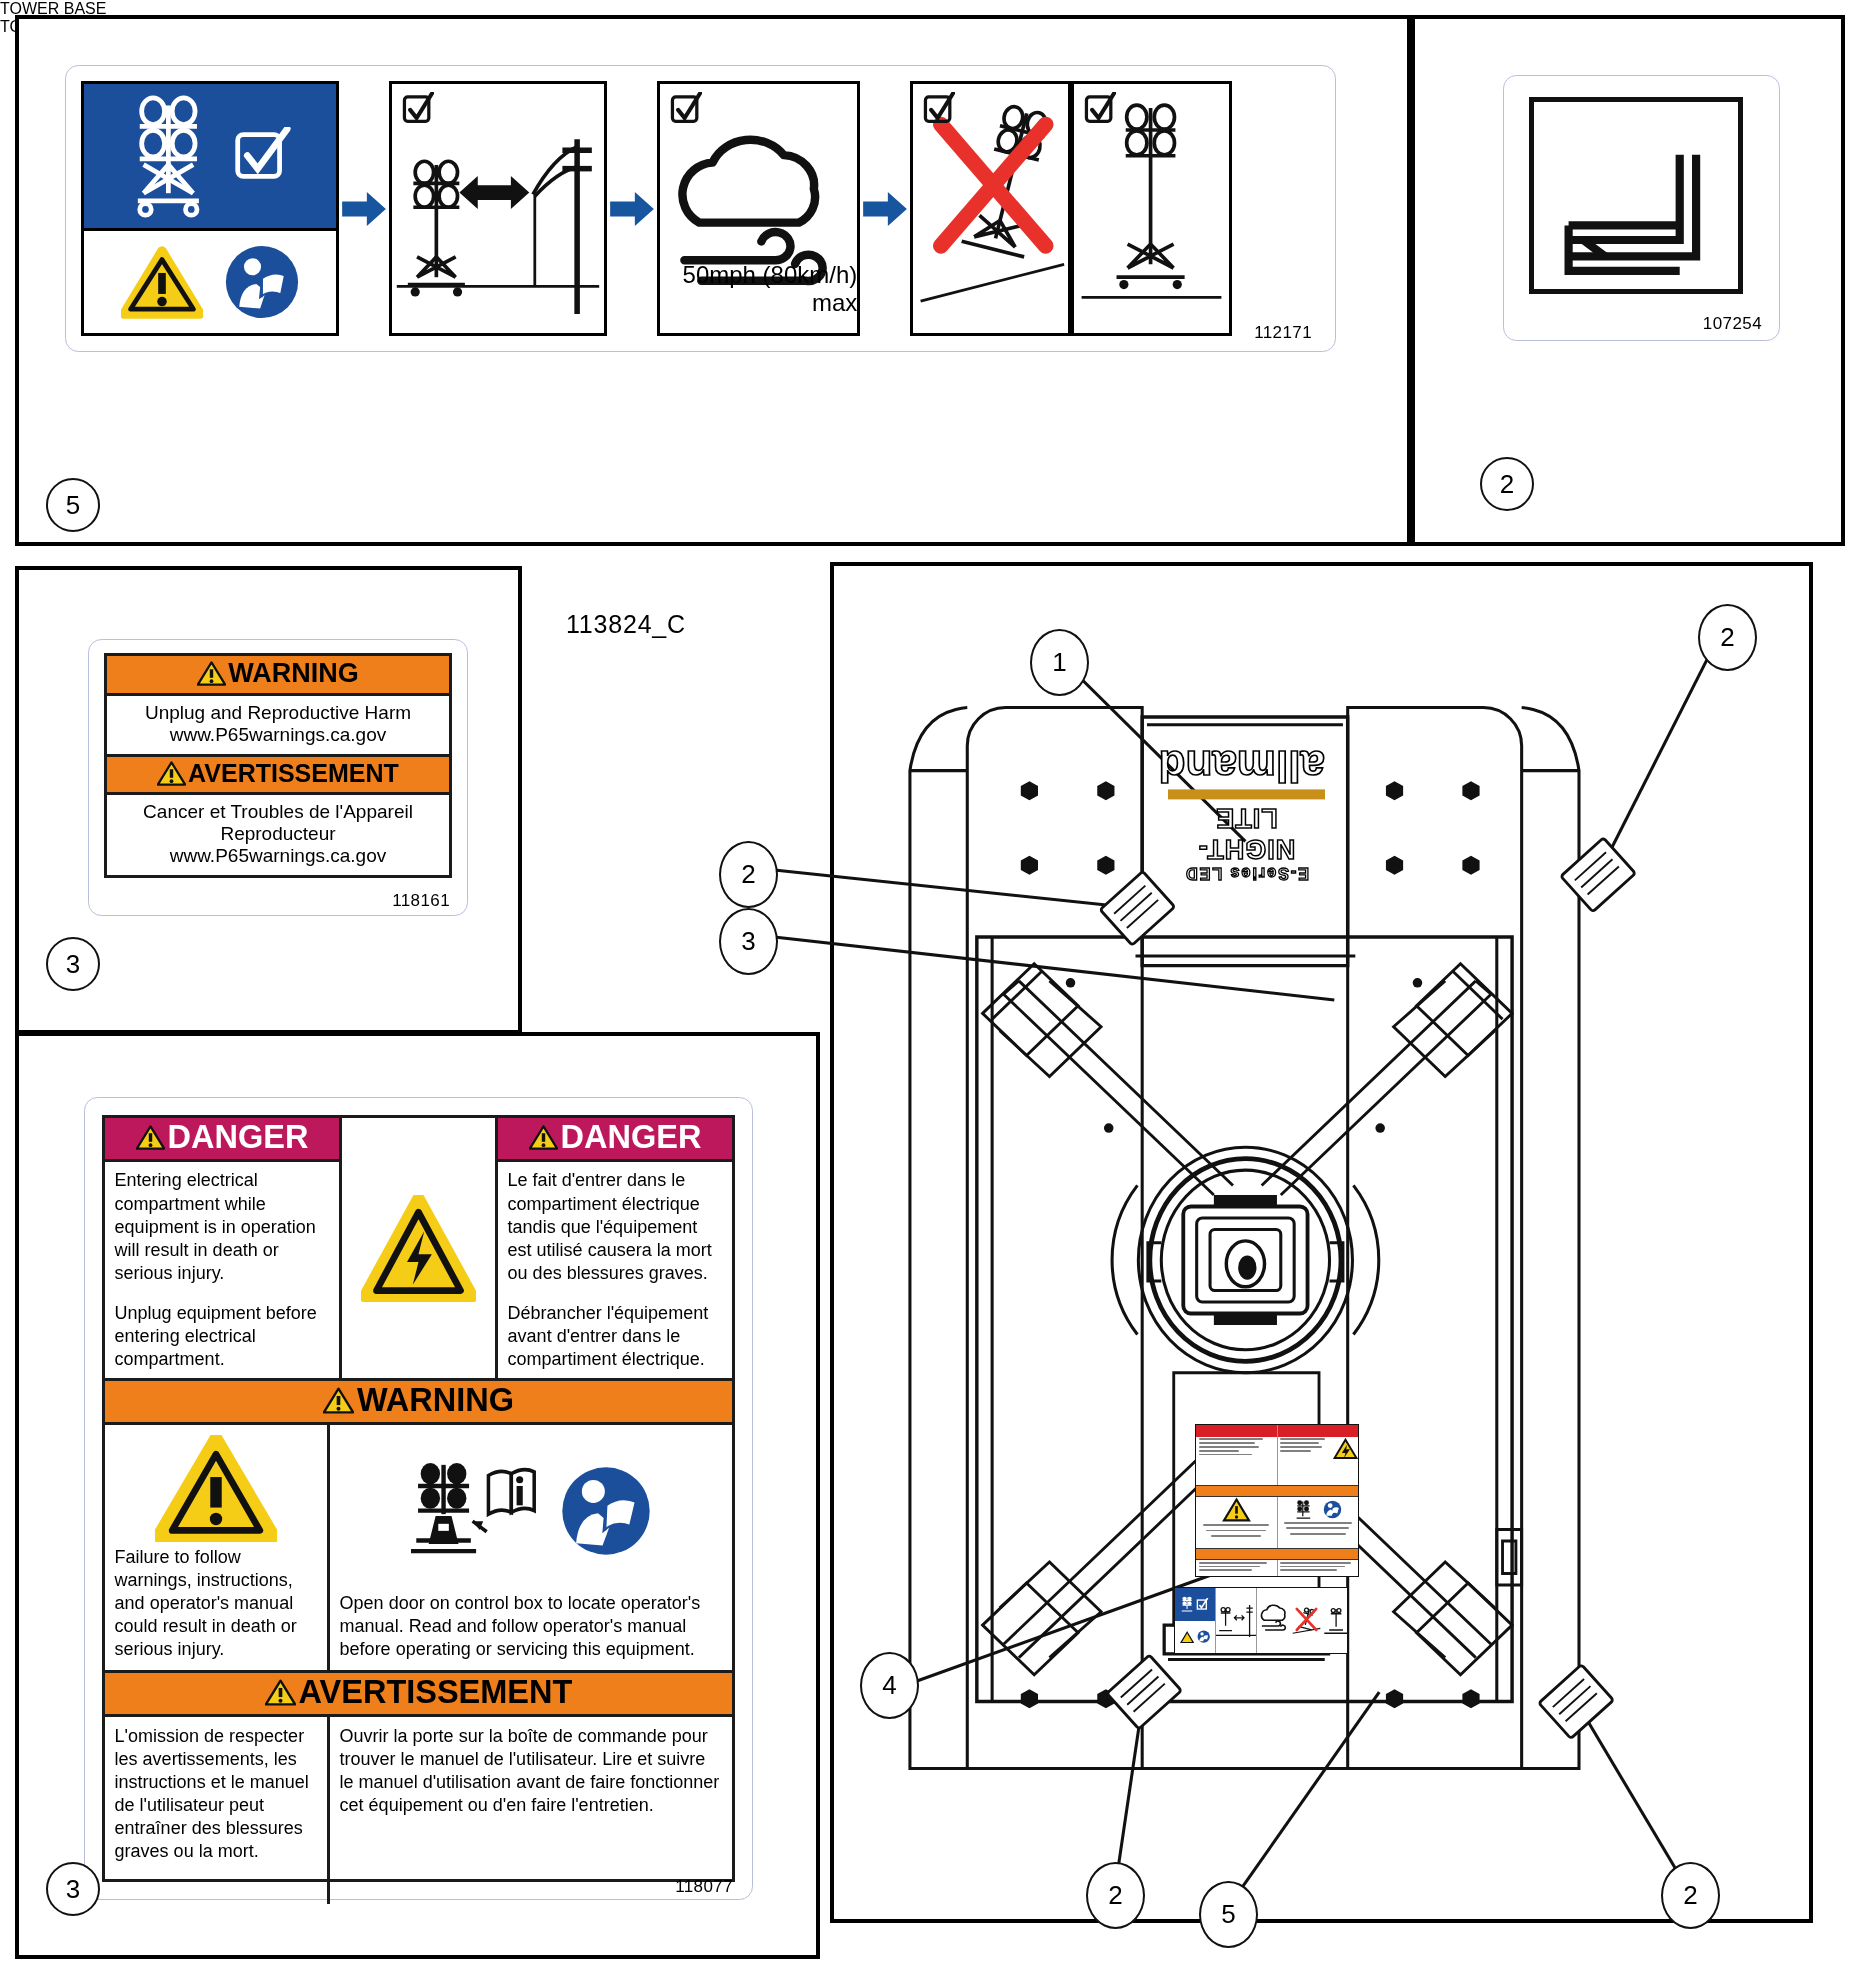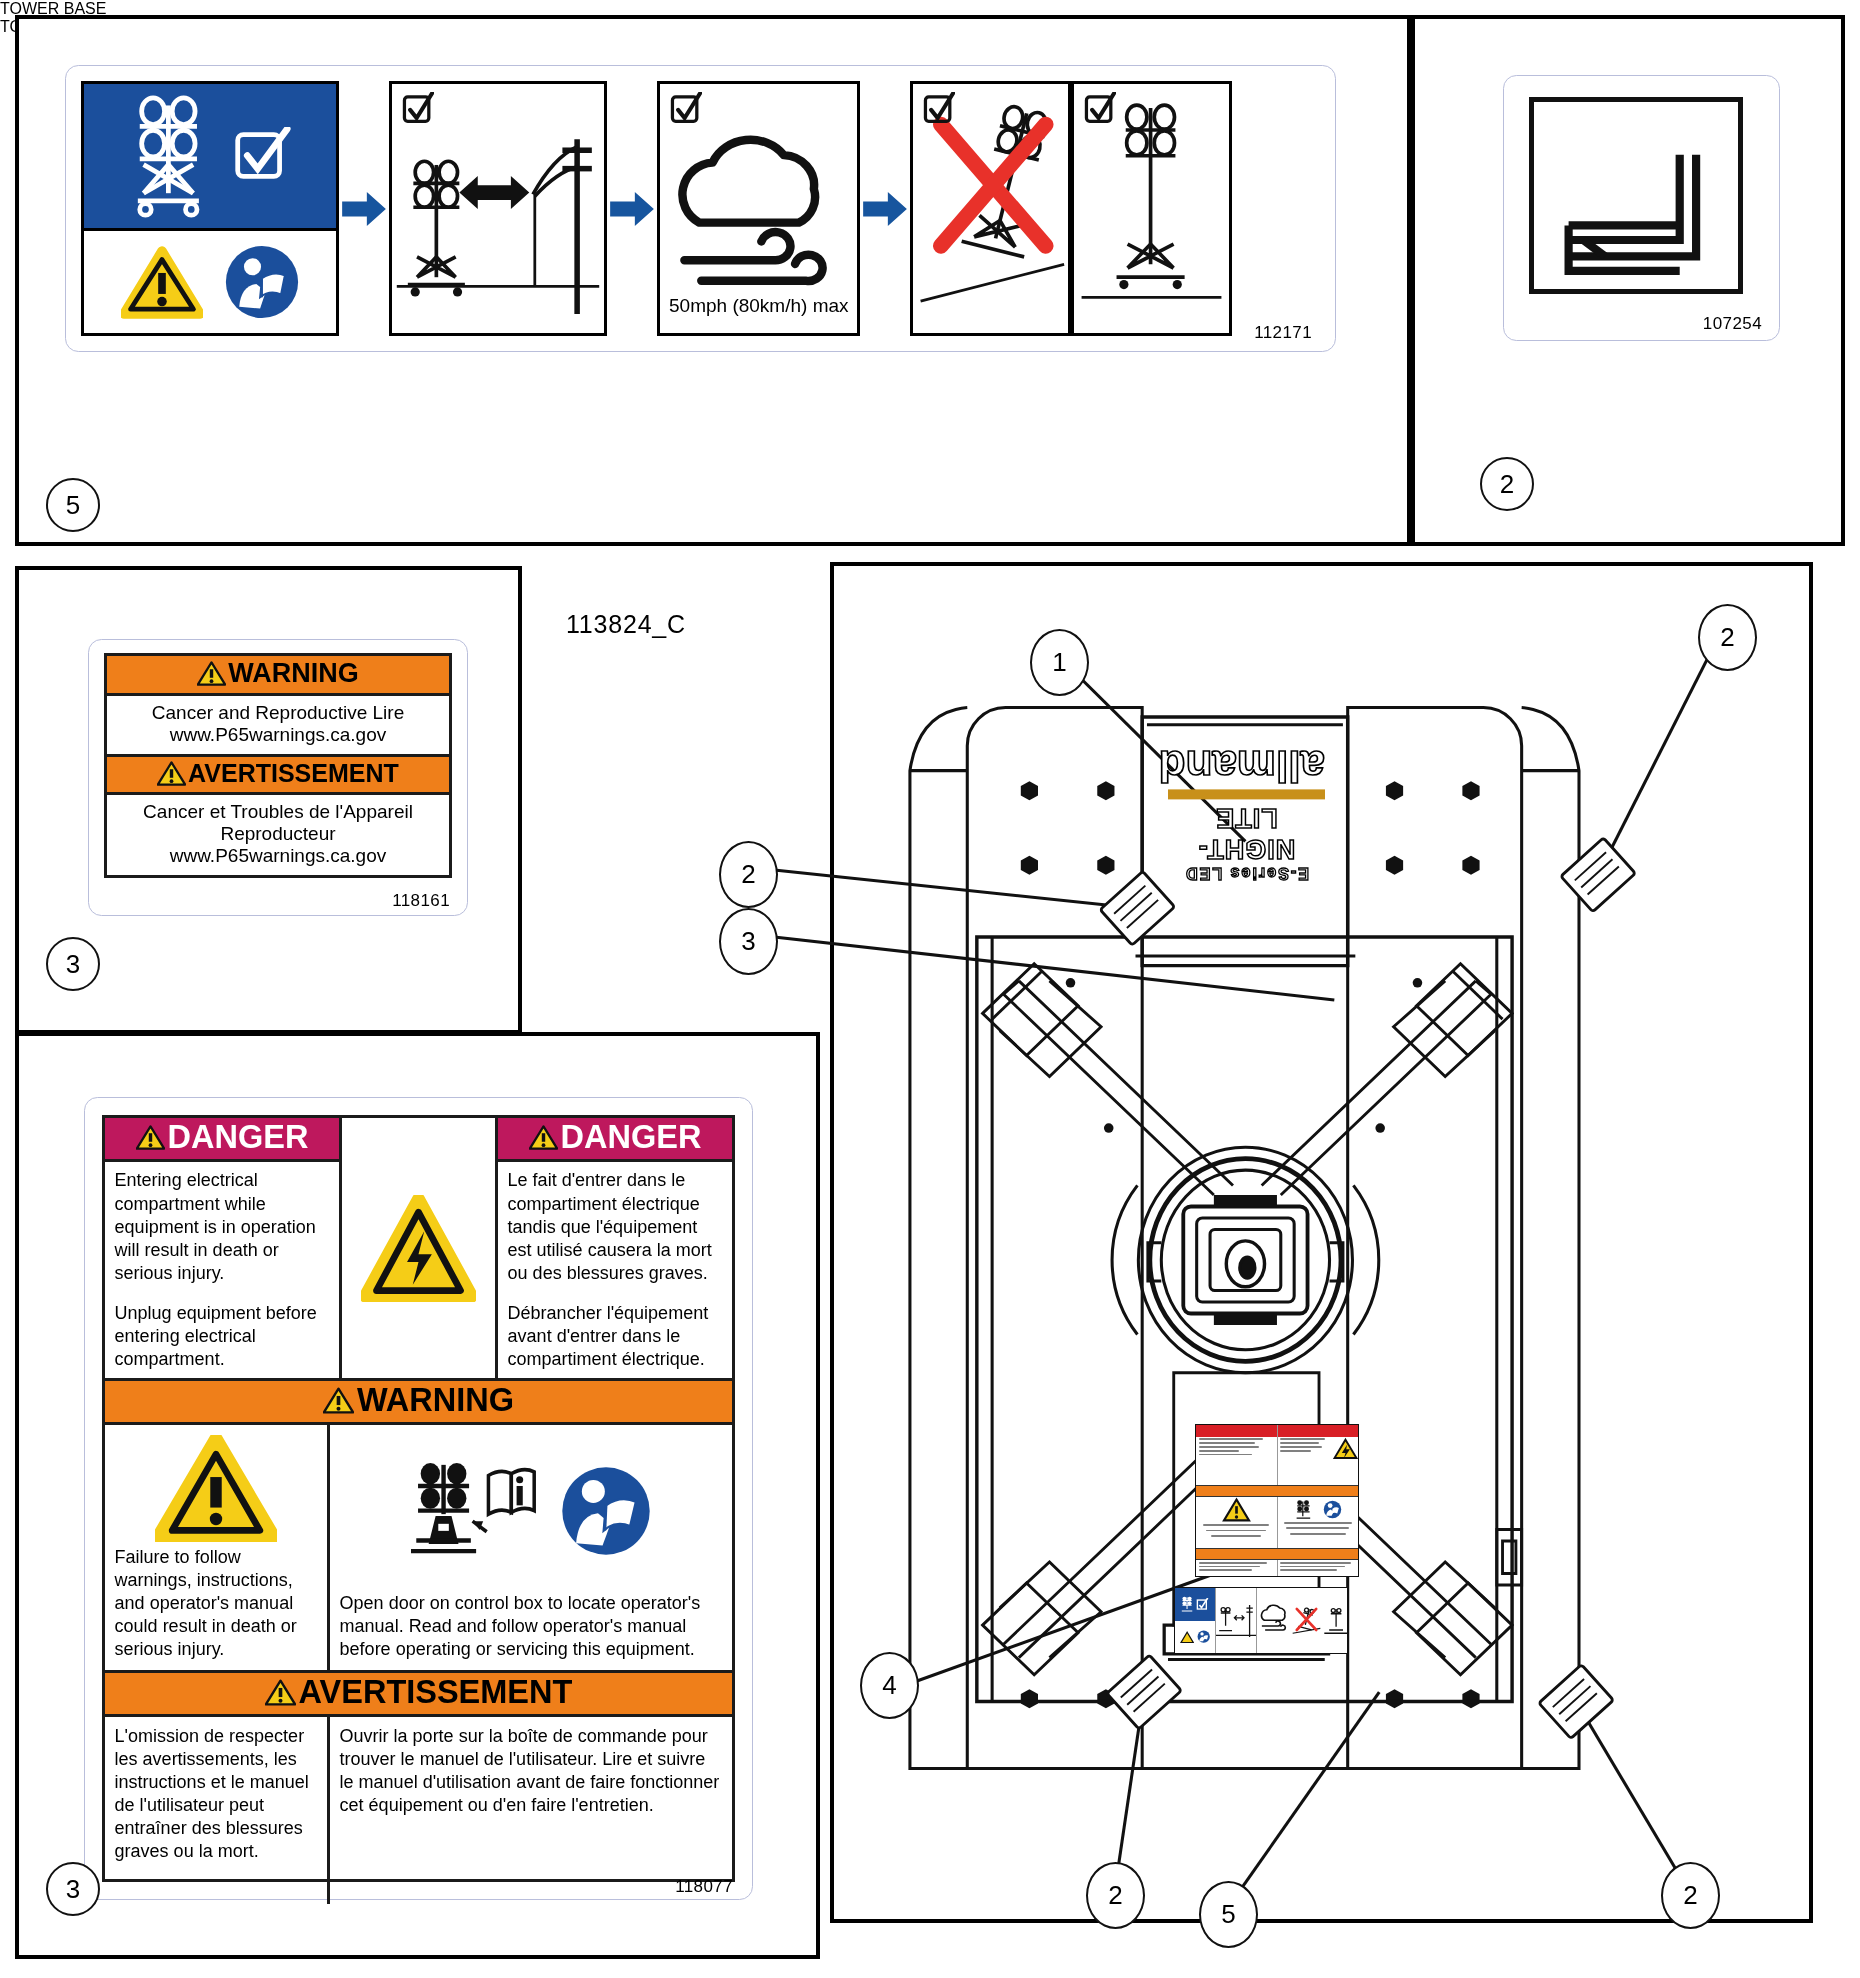--- a/index.html
+++ b/index.html
@@ -25,21 +25,21 @@
   .arrow{width:50px;display:flex;align-items:center;justify-content:center;flex:0 0 50px;}
   .arrow svg{display:block;}
   .chk{position:absolute;left:9.6px;top:7.6px;width:32.5px;height:32.5px;}
   .c1{width:258px;display:flex;flex-direction:column;}
   .c1top{background:#1b4f9c;flex:0 0 58%;display:flex;align-items:center;justify-content:center;gap:9.6px;border-bottom:3.8px solid #000;}
   .c1bot{flex:1;display:flex;align-items:center;justify-content:center;gap:21px;background:#fff;}
   .c2{width:218px;}
   .c3{width:203px;}
   .c4{width:161px;}
   .c5{width:161px;}
-  .mphtxt{position:absolute;bottom:15.3px;left:0;right:0;text-align:center;font-size:19px;}
+  .mphtxt{position:absolute;bottom:15.3px;left:0;right:0;text-align:right;font-size:24px;}
 
   
   #lbl107254{left:1503px;top:75px;width:277px;height:266px;}
   #lbl107254 .inner{position:absolute;left:25px;top:21px;width:214px;height:197px;border:5.7px solid #111;box-sizing:border-box;}
 
   
   #lbl118161{left:88px;top:639px;width:380px;height:277px;padding:13.4px 15.3px 25px 15.3px;}
   .p65{border:3.8px solid #1b1b1b;box-sizing:border-box;}
   .p65 .bar{background:#ef7f1a;border-bottom:3.8px solid #1b1b1b;text-align:center;font-weight:bold;
             font-size:27px;padding:1.9px 0 3.8px;display:flex;align-items:center;justify-content:center;gap:1.9px;}
@@ -283,21 +283,21 @@
     <div class="p65">
       <div class="bar">
         <svg width="29" height="27" viewBox="0 0 34 30">
           <path d="M17 2 L33 28 L1 28 Z" fill="#f5cd17" stroke="#111" stroke-width="2.6" stroke-linejoin="round"></path>
           <rect x="15" y="10" width="4" height="10" fill="#111"></rect>
             <circle cx="17" cy="24" r="2.2" fill="#111"></circle>
         </svg>
         <span>WARNING</span>
       </div>
       <div class="body">
-        <div>Cancer and Reproductive Lire</div>
+        <div>Unplug and Reproductive Harm</div>
         <div>www.P65warnings.ca.gov</div>
       </div>
       <div class="bar small">
         <svg width="29" height="27" viewBox="0 0 34 30">
           <path d="M17 2 L33 28 L1 28 Z" fill="#f5cd17" stroke="#111" stroke-width="2.6" stroke-linejoin="round"></path>
           <rect x="15" y="10" width="4" height="10" fill="#111"></rect>
             <circle cx="17" cy="24" r="2.2" fill="#111"></circle>
         </svg>
         <span>AVERTISSEMENT</span>
       </div>

